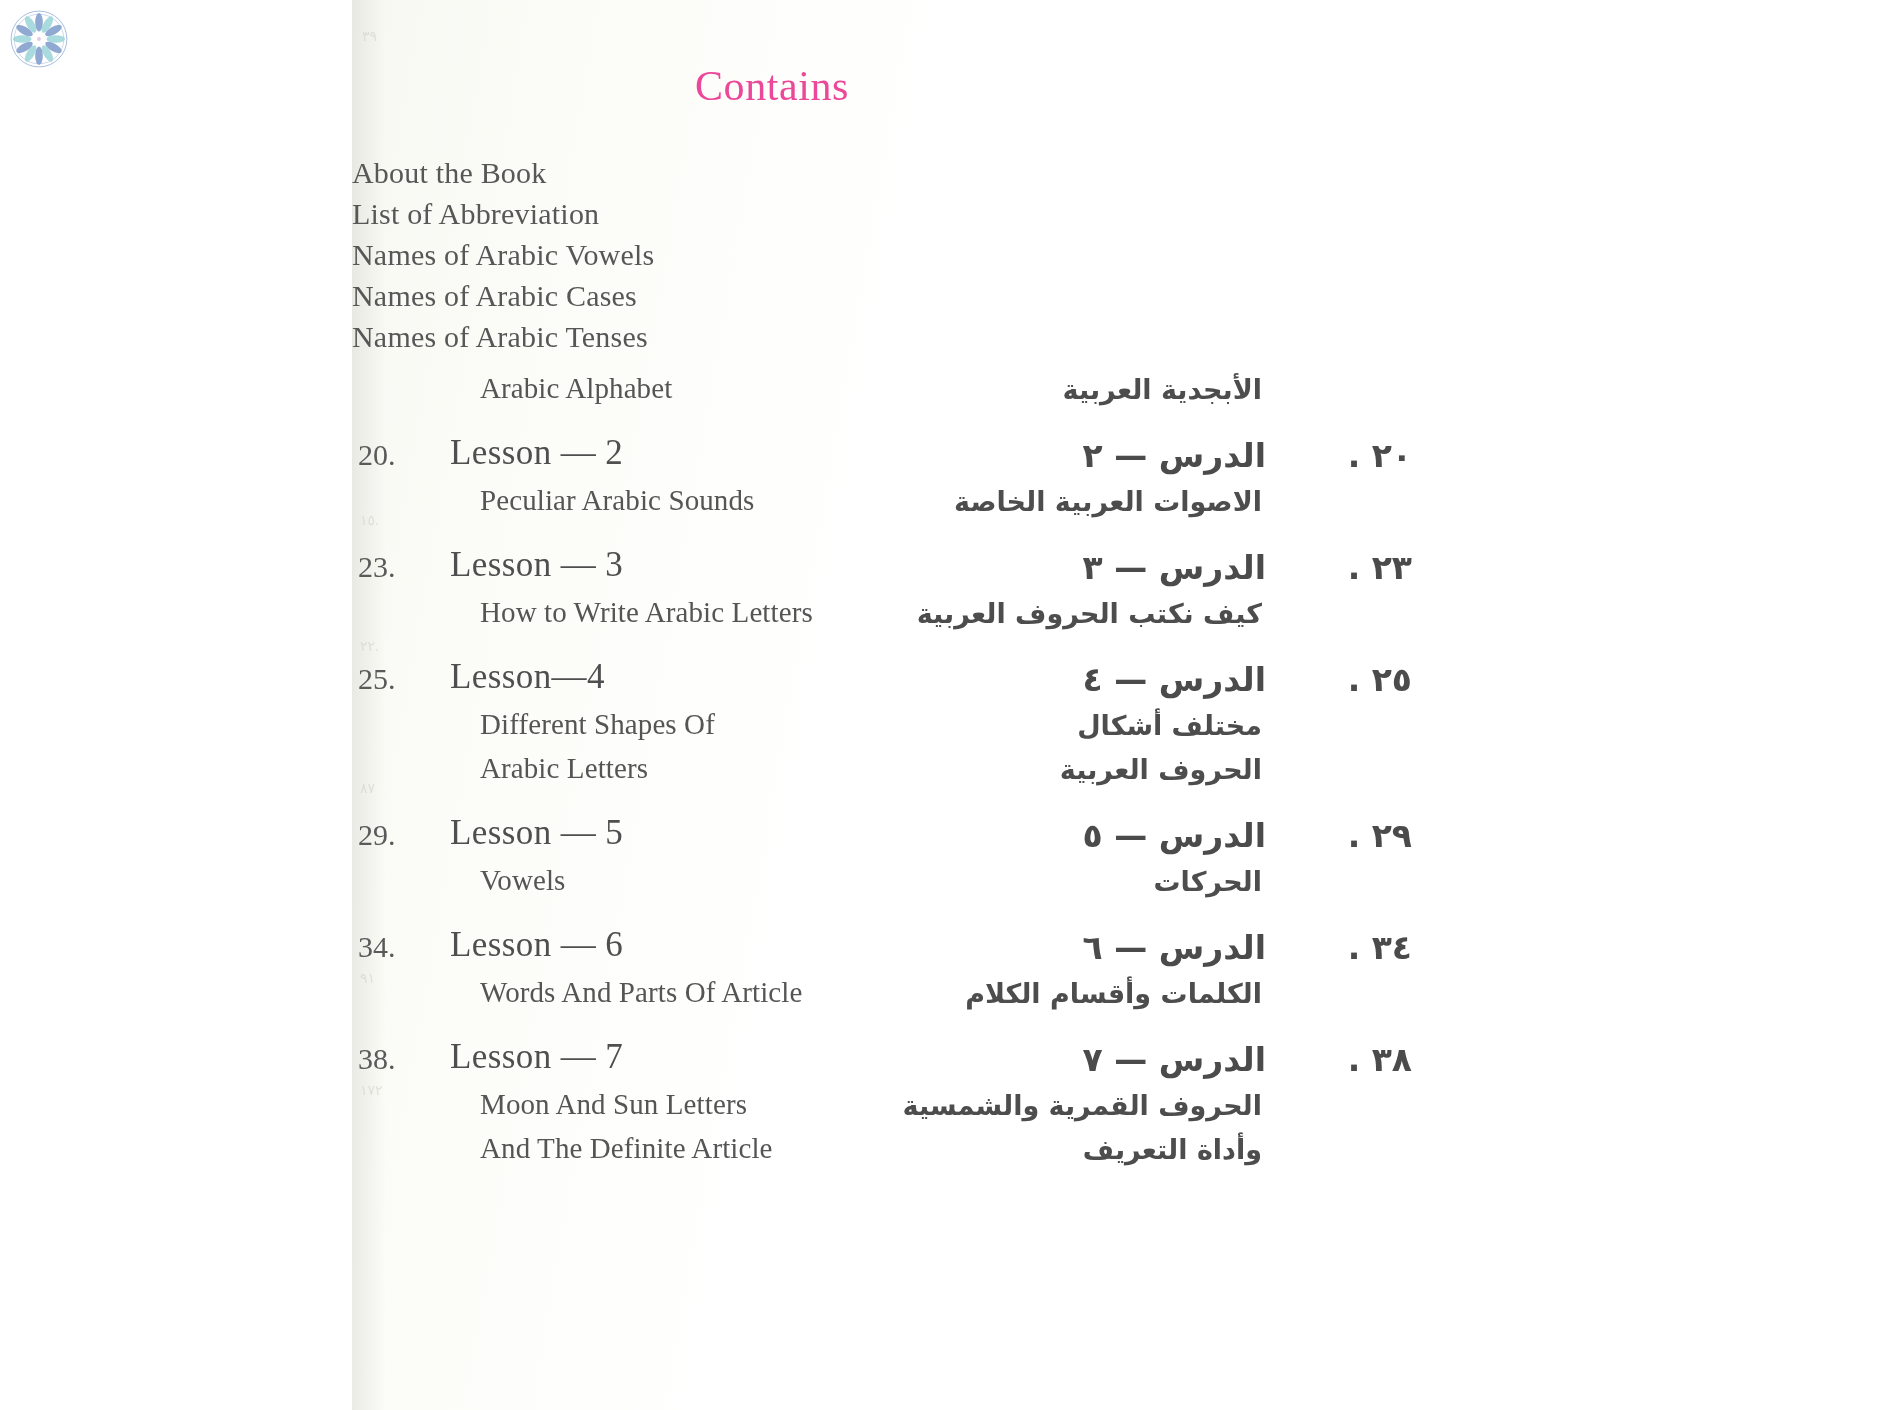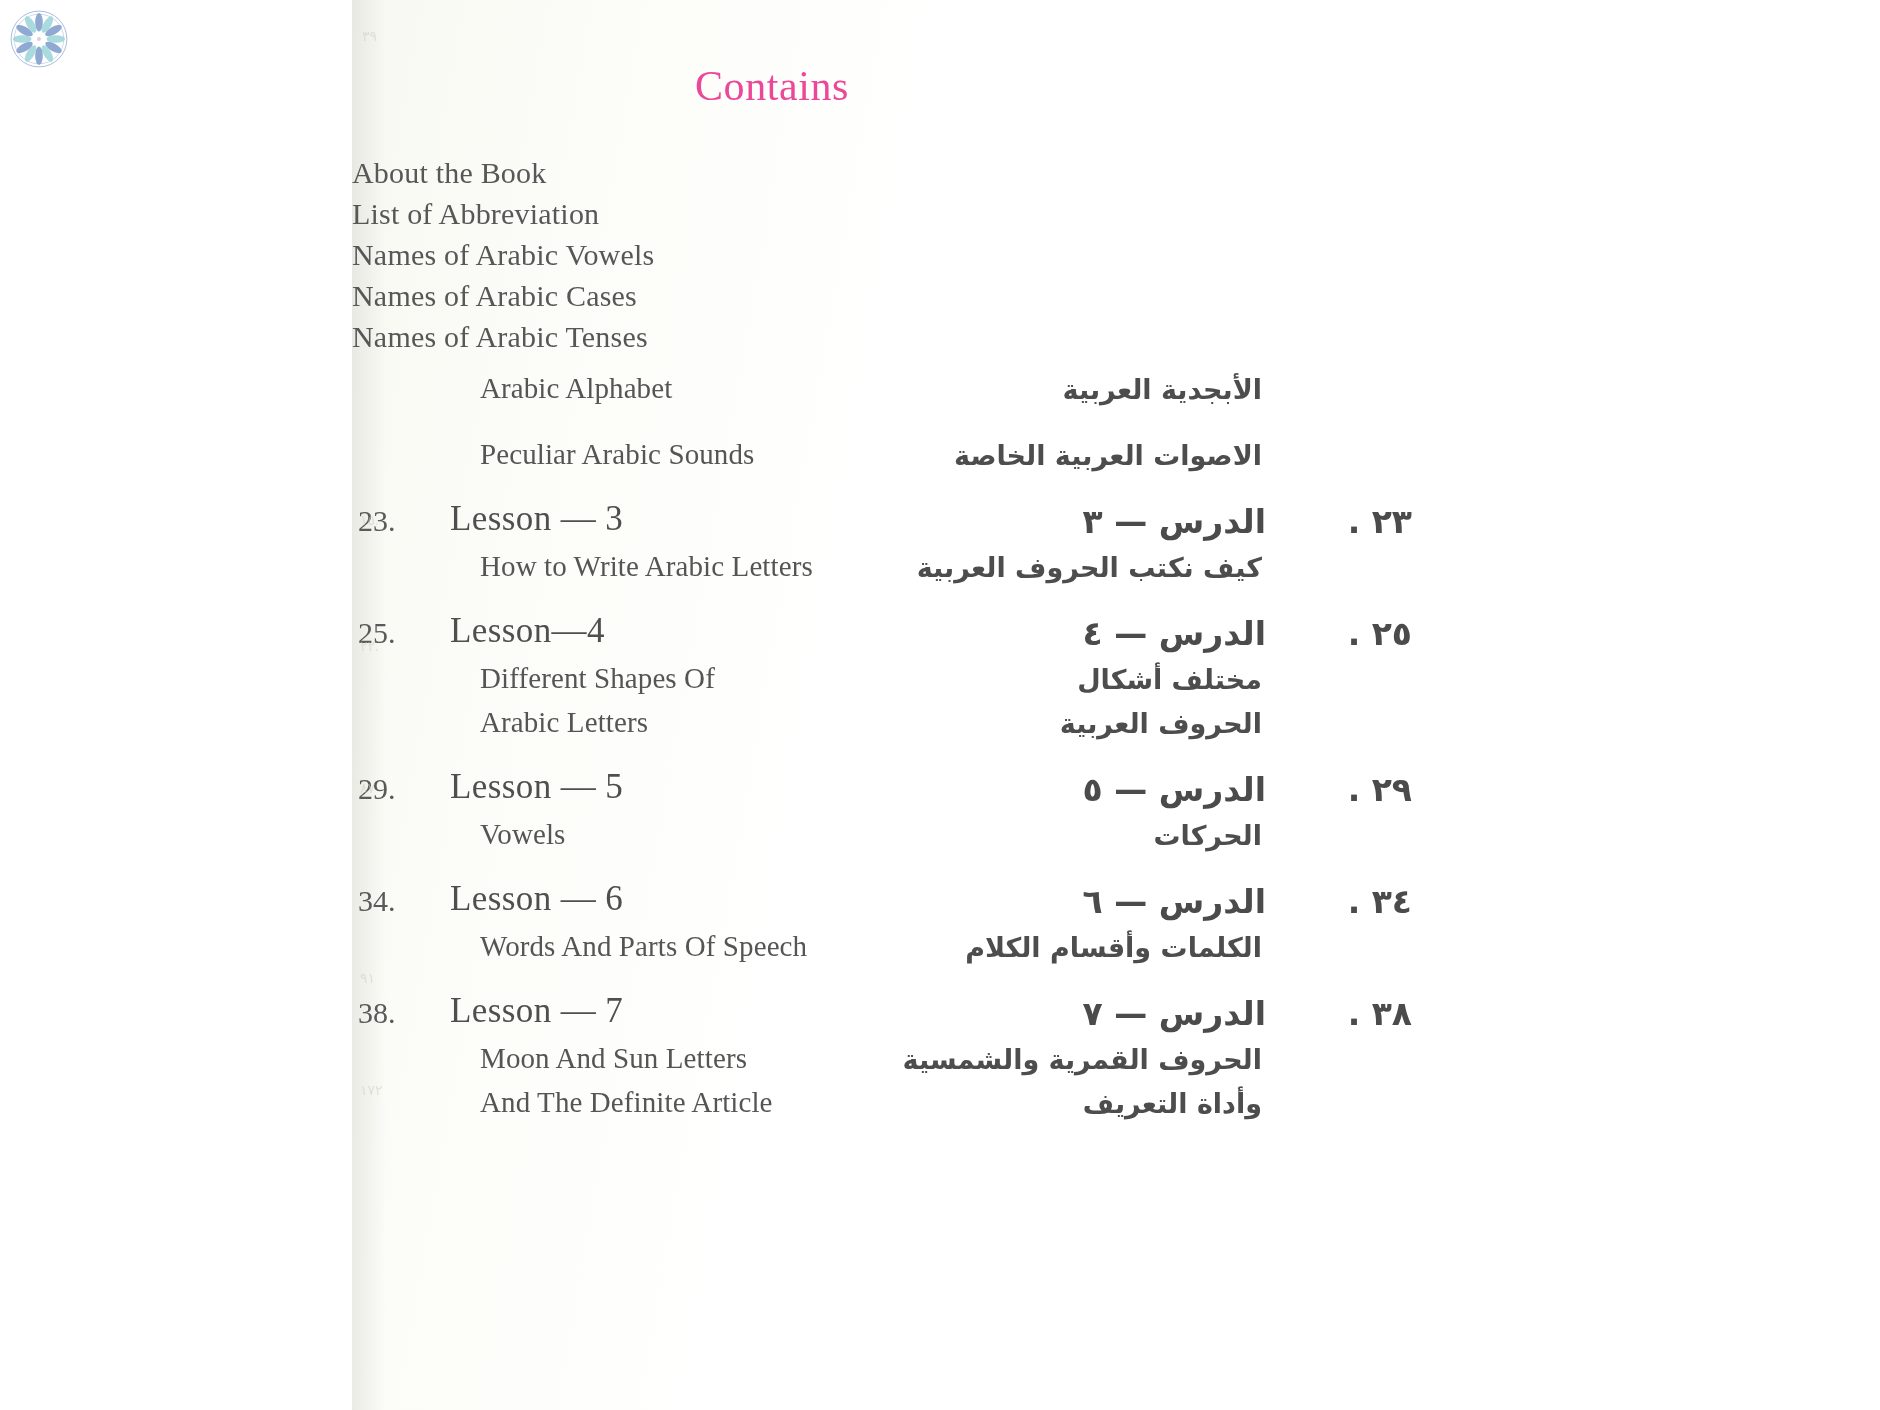--- a/index.html
+++ b/index.html
@@ -243,20 +243,26 @@
   <div id="lessons">
 
     <div class="lesson-row">
       <div class="sub-line">
         <span class="sub-en">Arabic Alphabet</span>
         <span class="sub-ar">الأبجدية العربية</span>
       </div>
     </div>
 
     <div class="lesson-row">
+      <div class="row-main">
+        <span class="pg-en">20.</span>
+        <span class="title-en">Lesson — 2</span>
+        <span class="title-ar">الدرس — ٢</span>
+        <span class="pg-ar">٢٠ .</span>
+      </div>
       <div class="sub-line">
         <span class="sub-en">Peculiar Arabic Sounds</span>
         <span class="sub-ar">الاصوات العربية الخاصة</span>
       </div>
     </div>
 
     <div class="lesson-row">
       <div class="row-main">
         <span class="pg-en">23.</span>
         <span class="title-en">Lesson — 3</span>
@@ -300,21 +306,21 @@
     </div>
 
     <div class="lesson-row">
       <div class="row-main">
         <span class="pg-en">34.</span>
         <span class="title-en">Lesson — 6</span>
         <span class="title-ar">الدرس — ٦</span>
         <span class="pg-ar">٣٤ .</span>
       </div>
       <div class="sub-line">
-        <span class="sub-en">Words And Parts Of Speech</span>
+        <span class="sub-en">Words And Parts Of Article</span>
         <span class="sub-ar">الكلمات وأقسام الكلام</span>
       </div>
     </div>
 
     <div class="lesson-row">
       <div class="row-main">
         <span class="pg-en">38.</span>
         <span class="title-en">Lesson — 7</span>
         <span class="title-ar">الدرس — ٧</span>
         <span class="pg-ar">٣٨ .</span>

